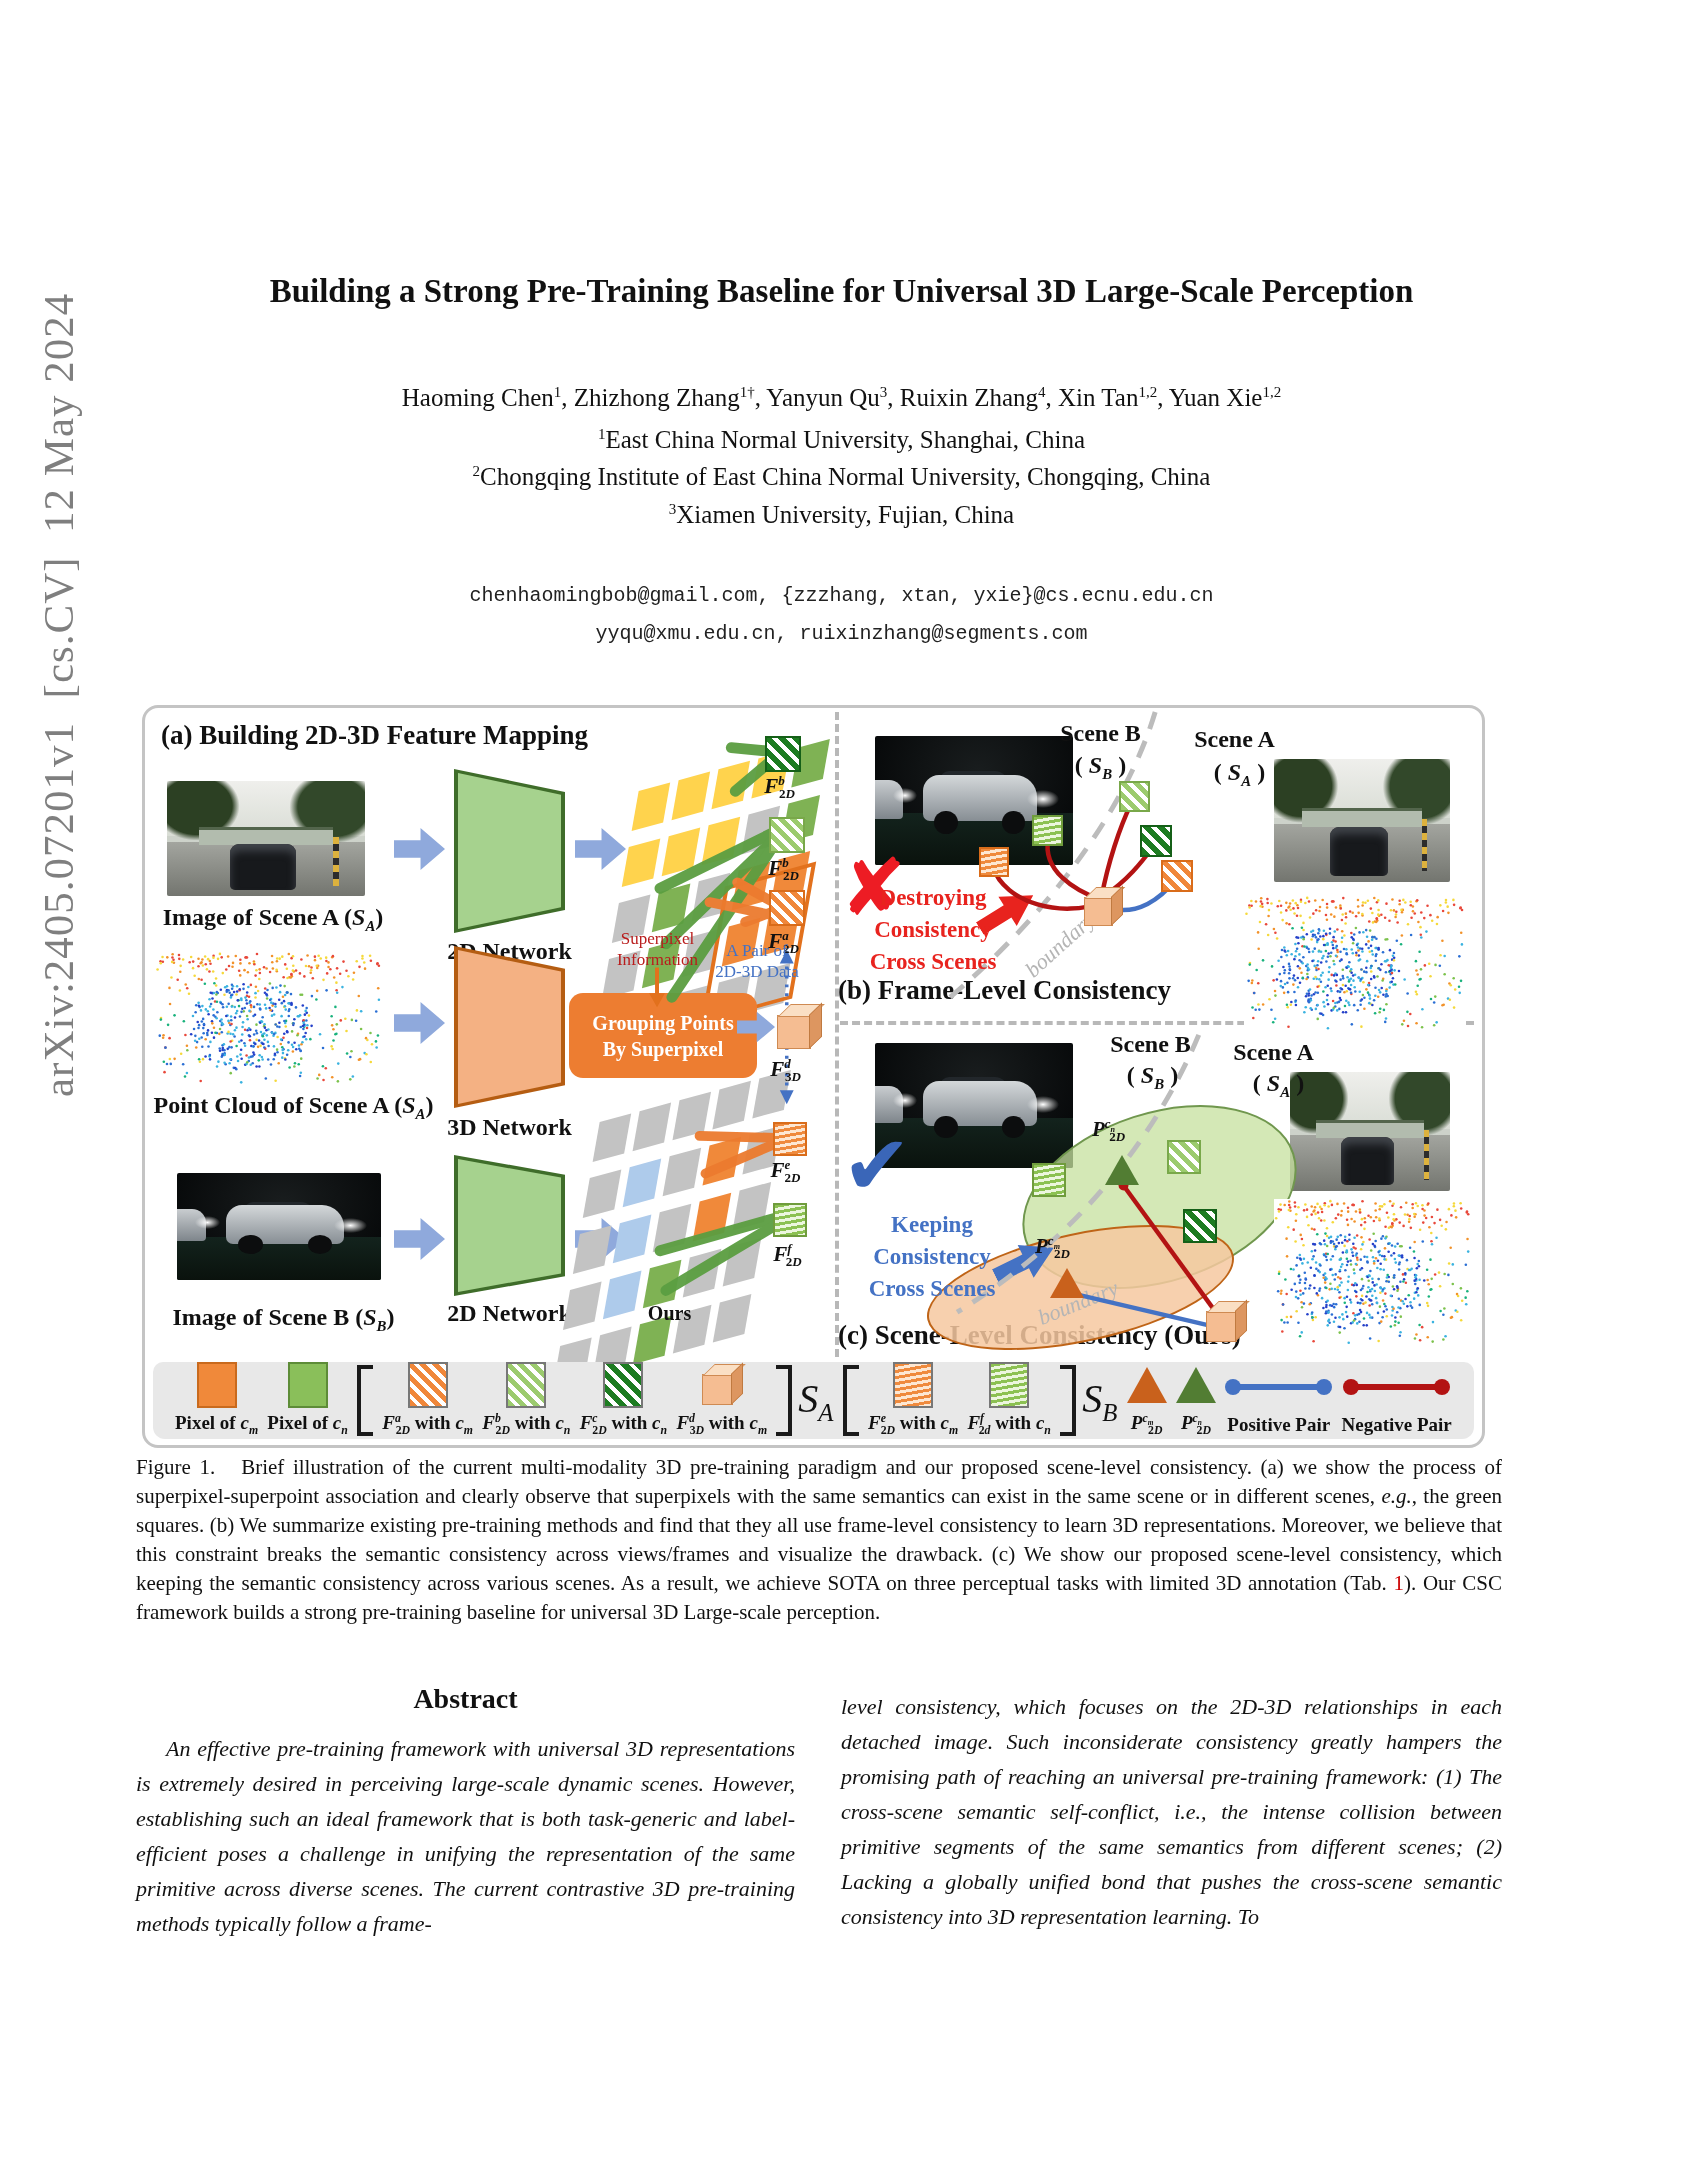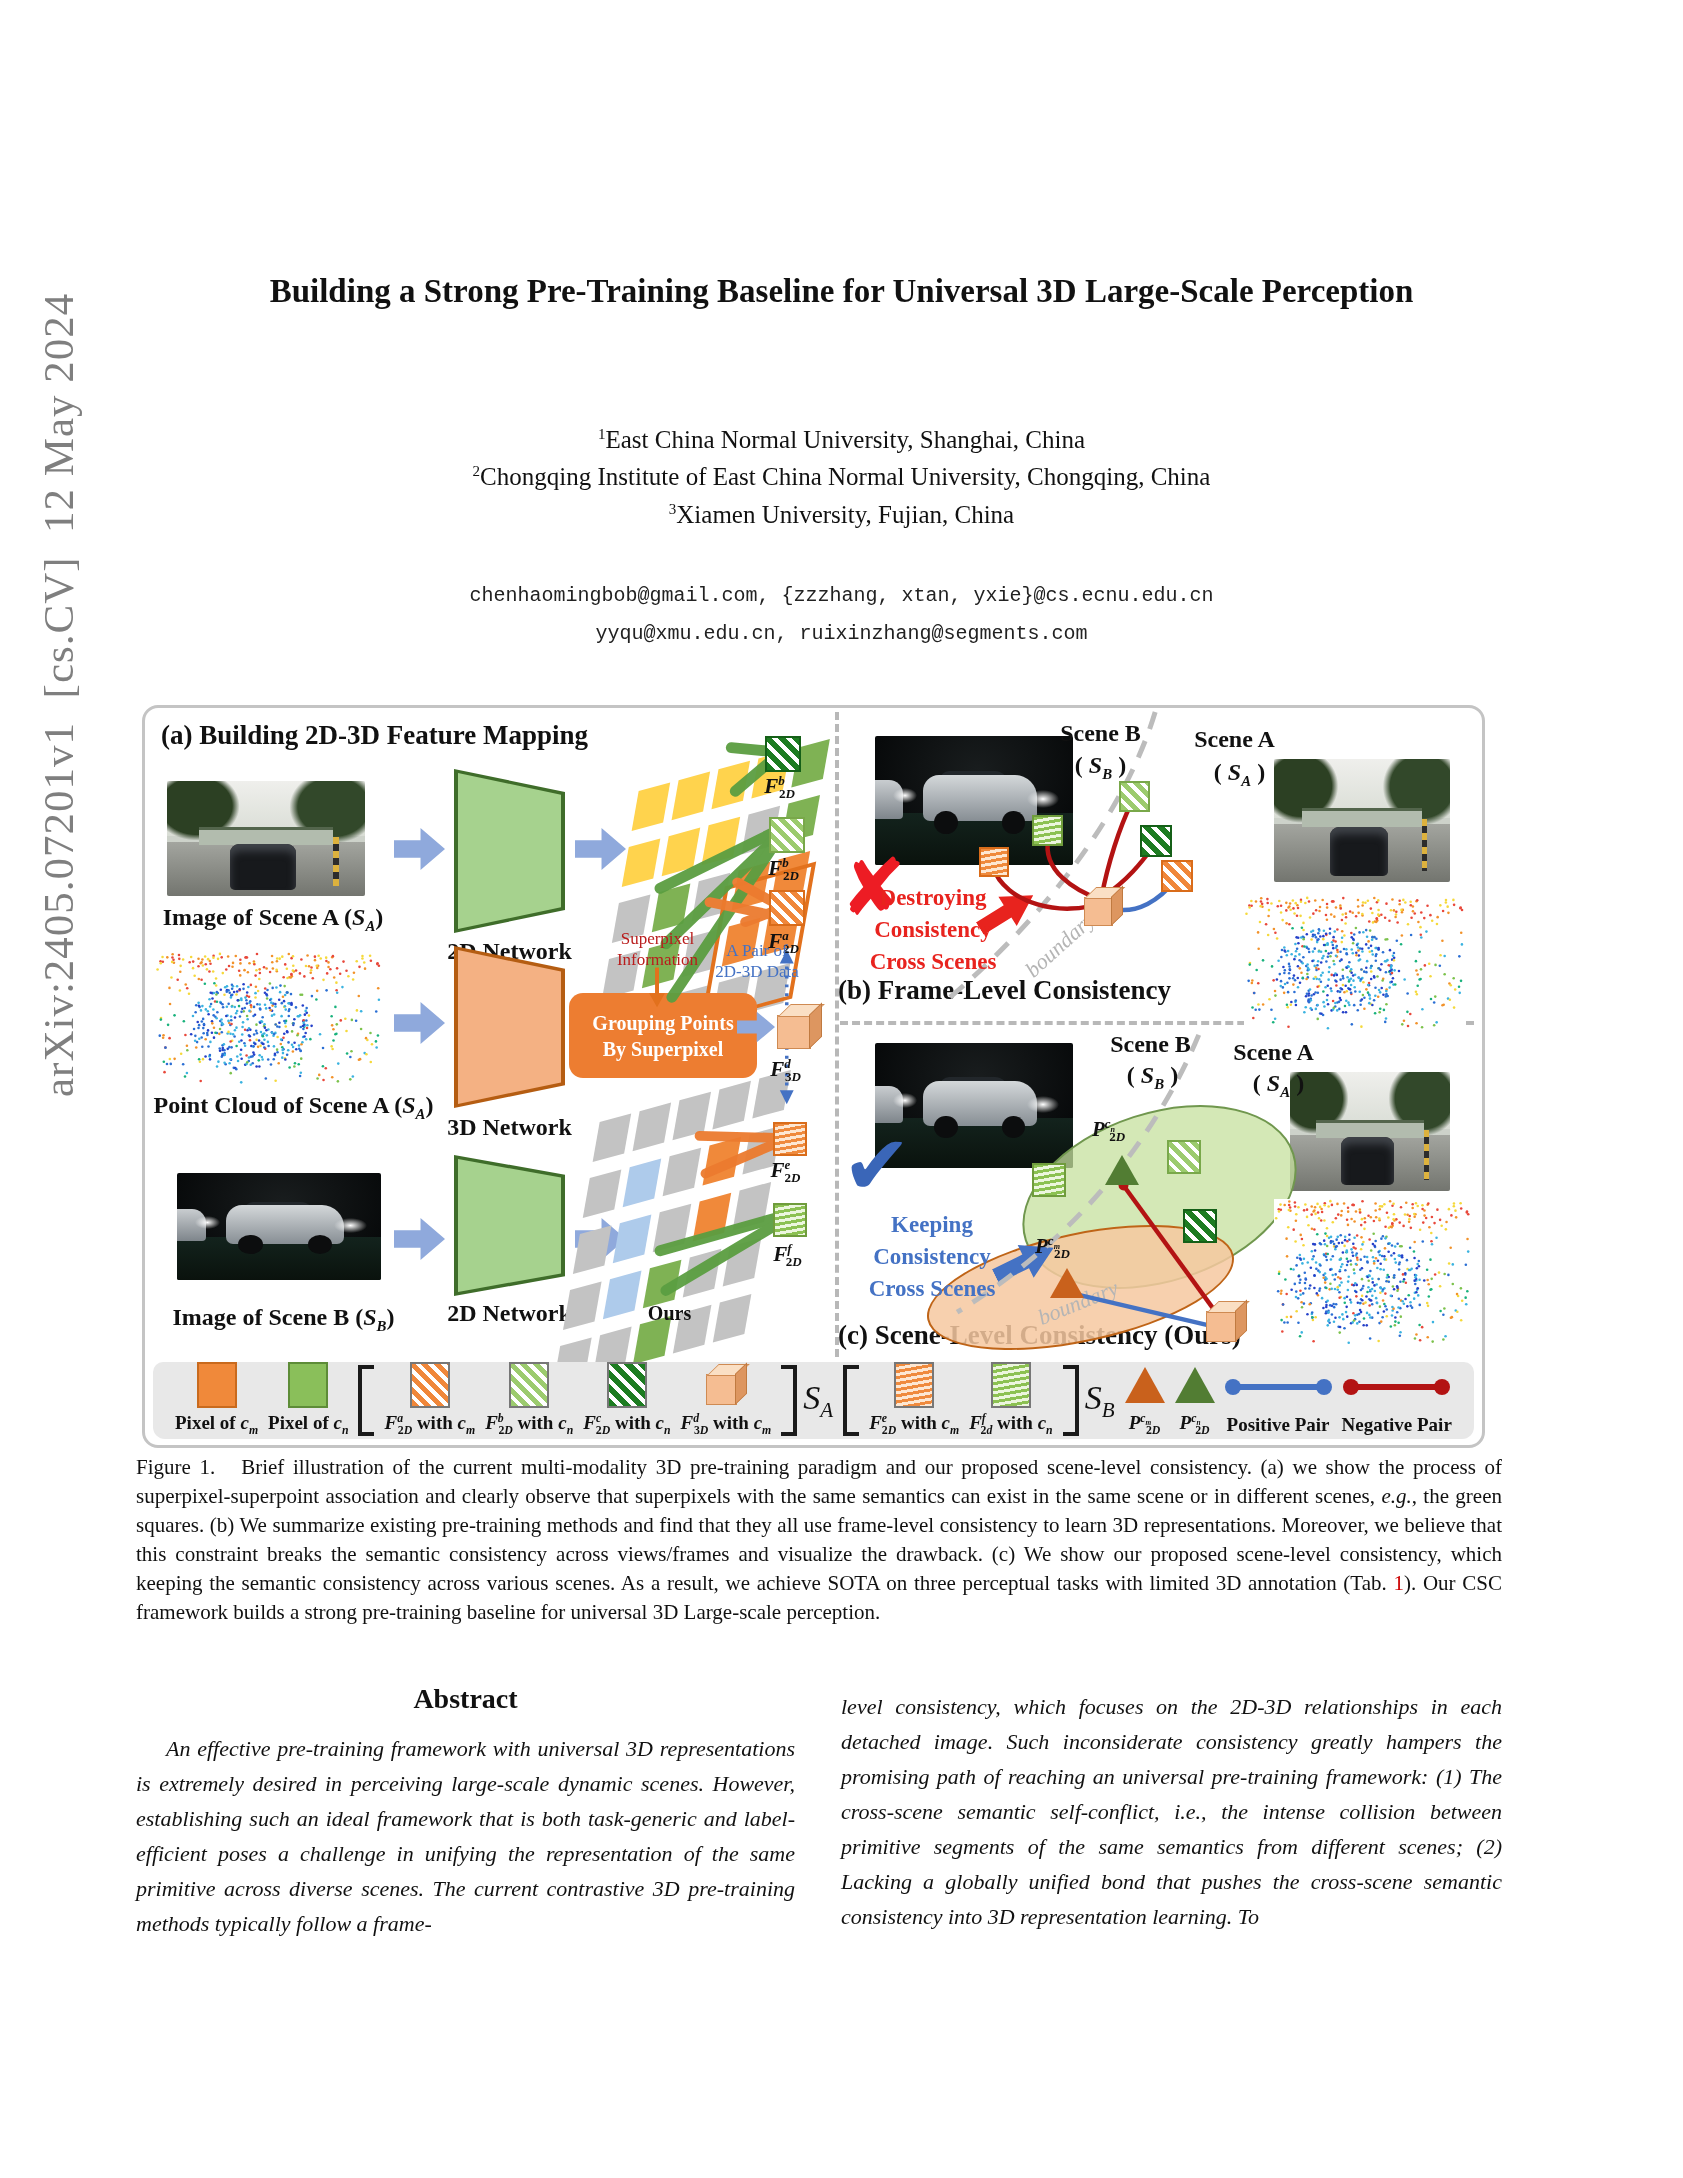--- a/index.html
+++ b/index.html
@@ -114,21 +114,21 @@
     text-align:center;display:flex;align-items:center;justify-content:center;line-height:26px;z-index:1;}
   .pixel-label{position:absolute;font-size:20px;font-weight:bold;text-align:center;z-index:3;}
 
   
   .legend{position:absolute;left:8px;right:8px;bottom:6px;height:77px;background:#e8e8e8;border-radius:10px 10px 12px 12px;
     display:flex;align-items:center;justify-content:space-between;padding:0 22px;z-index:4;}
   .leg-item{display:flex;flex-direction:column;align-items:center;gap:5px;}
   .leg-item.row{flex-direction:row;align-items:center;gap:6px;}
   .leg-swatch-zone{height:44px;display:flex;align-items:center;justify-content:center;}
   .leg-label{font-size:19px;font-weight:bold;white-space:nowrap;}
-  .leg-big{font-size:34px;font-style:italic;font-weight:normal;}
+  .leg-big{font-size:40px;font-style:italic;font-weight:normal;}
   .sw{width:36px;height:42px;border:2px solid #777;}
   .sw.solid-orange{background:#f0893a;border-color:#c96a1d;}
   .sw.solid-green{background:#8abf5a;border-color:#5d8c37;}
   .brk{width:12px;height:63px;}
   .brk.open{border:4px solid #1a1a1a;border-right:none;}
   .brk.close{border:4px solid #1a1a1a;border-left:none;}
   .leg-cube{position:relative;width:40px;height:40px;}
   .pairline{position:relative;width:91px;height:6px;border-radius:3px;margin:0 8px;}
   .pairline.pair-blue{background:#4472c4;}
   .pairline.pair-red{background:#b31313;}
@@ -148,20 +148,21 @@
   .abs-text.indent{text-indent:30px;}
 </style>
 </head>
 <body>
 
 <div class="page">
 
   <div class="watermark">arXiv:2405.07201v1  [cs.CV]  12 May 2024</div>
 
   <div class="paper-title">Building a Strong Pre-Training Baseline for Universal 3D Large-Scale Perception</div>
+  <div class="authors">Haoming Chen<sup>1</sup>, Zhizhong Zhang<sup>1†</sup>, Yanyun Qu<sup>3</sup>, Ruixin Zhang<sup>4</sup>, Xin Tan<sup>1,2</sup>, Yuan Xie<sup>1,2</sup></div>
   <div class="affil" style="top:426px;"><sup>1</sup>East China Normal University, Shanghai, China</div>
   <div class="affil" style="top:463px;"><sup>2</sup>Chongqing Institute of East China Normal University, Chongqing, China</div>
   <div class="affil" style="top:501px;"><sup>3</sup>Xiamen University, Fujian, China</div>
   <div class="emails" style="top:584px;">chenhaomingbob@gmail.com, {zzzhang, xtan, yxie}@cs.ecnu.edu.cn</div>
   <div class="emails" style="top:622px;">yyqu@xmu.edu.cn, ruixinzhang@segments.com</div>
 
   <div class="figure">
 
     <svg class="fig-svg" viewBox="0 0 1350 744">
 

